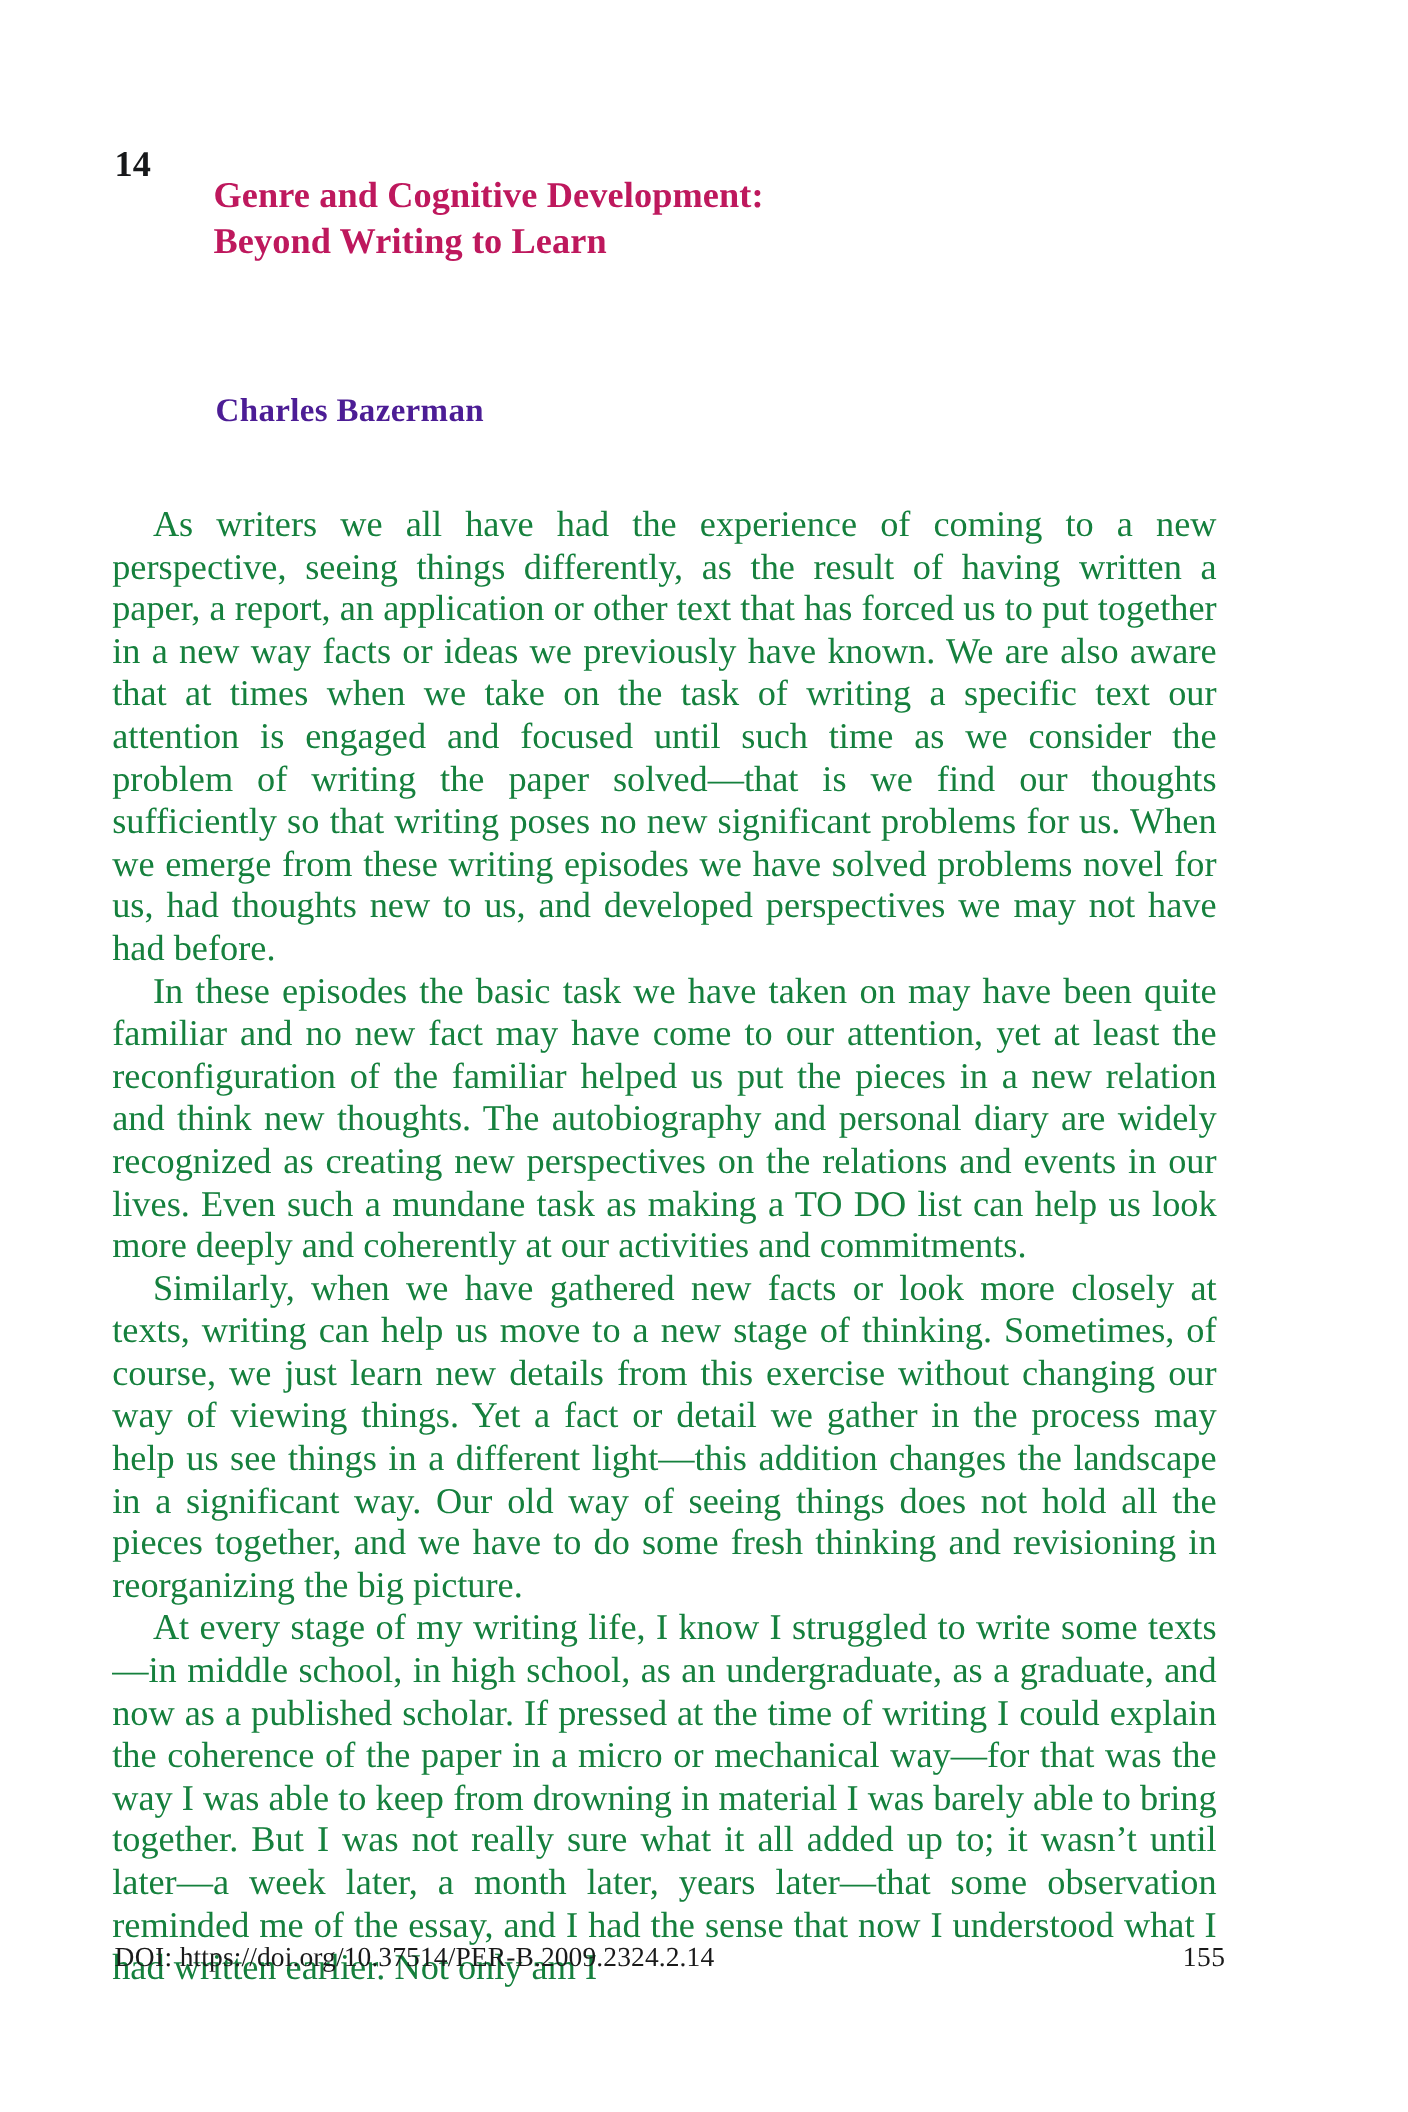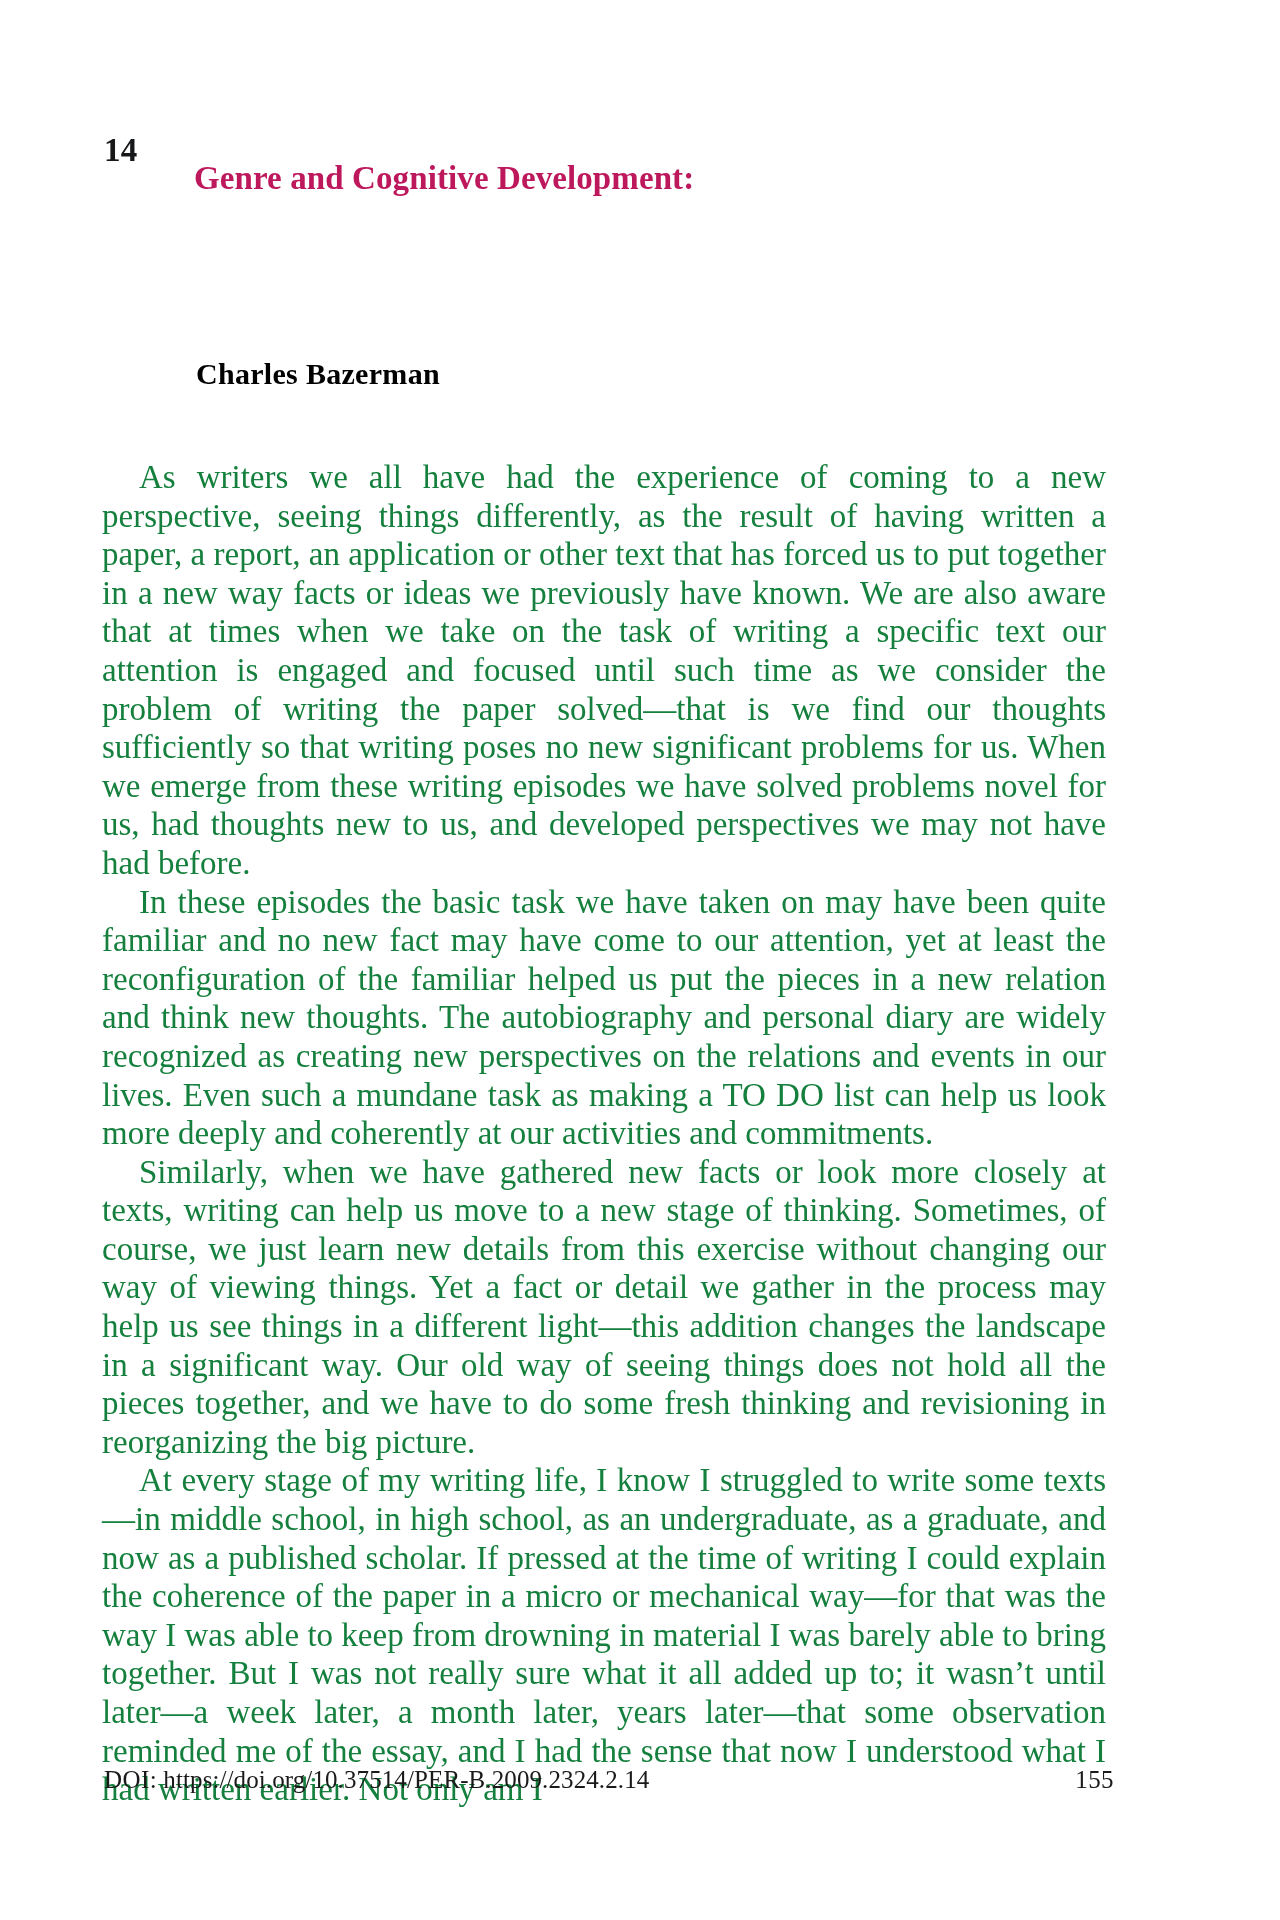--- a/index.html
+++ b/index.html
@@ -58,21 +58,21 @@
   }
 
   
   .author {
     position: absolute;
     left: 196px;
     top: 332px;
     font-size: 30px;
     font-weight: bold;
     letter-spacing: 0.3px;
-    color: #000000;
+    color: #4c1d95;
   }
 
   
   .body-text {
     position: absolute;
     left: 102px;
     top: 458px;
     width: 1004px;
     font-size: 33px;
     line-height: 38.6px;
@@ -126,20 +126,21 @@
 </style>
 </head>
 <body>
 
 <div class="page">
 
   <div class="chapter-head">
     <div class="chapter-number">14</div>
     <h1 class="chapter-title">
       <span class="title-line">Genre and Cognitive Development:</span>
+      <span class="title-line">Beyond Writing to Learn</span>
     </h1>
   </div>
 
   <h2 class="author">Charles Bazerman</h2>
 
   <div class="body-text">
     <p>As writers we all have had the experience of coming to a new perspective, seeing things differently, as the result of having written a paper, a report, an application or other text that has forced us to put together in a new way facts or ideas we previously have known. We are also aware that at times when we take on the task of writing a specific text our attention is engaged and focused until such time as we consider the problem of writing the paper solved—that is we find our thoughts sufficiently so that writing poses no new significant problems for us. When we emerge from these writing episodes we have solved problems novel for us, had thoughts new to us, and developed perspectives we may not have had before.</p>
     <p>In these episodes the basic task we have taken on may have been quite familiar and no new fact may have come to our attention, yet at least the reconfiguration of the familiar helped us put the pieces in a new relation and think new thoughts. The autobiography and personal diary are widely recognized as creating new perspectives on the relations and events in our lives. Even such a mundane task as making a TO DO list can help us look more deeply and coherently at our activities and commitments.</p>
     <p>Similarly, when we have gathered new facts or look more closely at texts, writing can help us move to a new stage of thinking. Sometimes, of course, we just learn new details from this exercise without changing our way of viewing things. Yet a fact or detail we gather in the process may help us see things in a different light—this addition changes the landscape in a significant way. Our old way of seeing things does not hold all the pieces together, and we have to do some fresh thinking and revisioning in reorganizing the big picture.</p>
     <p>At every stage of my writing life, I know I struggled to write some texts—in middle school, in high school, as an undergraduate, as a graduate, and now as a published scholar. If pressed at the time of writing I could explain the coherence of the paper in a micro or mechanical way—for that was the way I was able to keep from drowning in material I was barely able to bring together. But I was not really sure what it all added up to; it wasn’t until later—a week later, a month later, years later—that some observation reminded me of the essay, and I had the sense that now I understood what I had written earlier. Not only am I</p>

